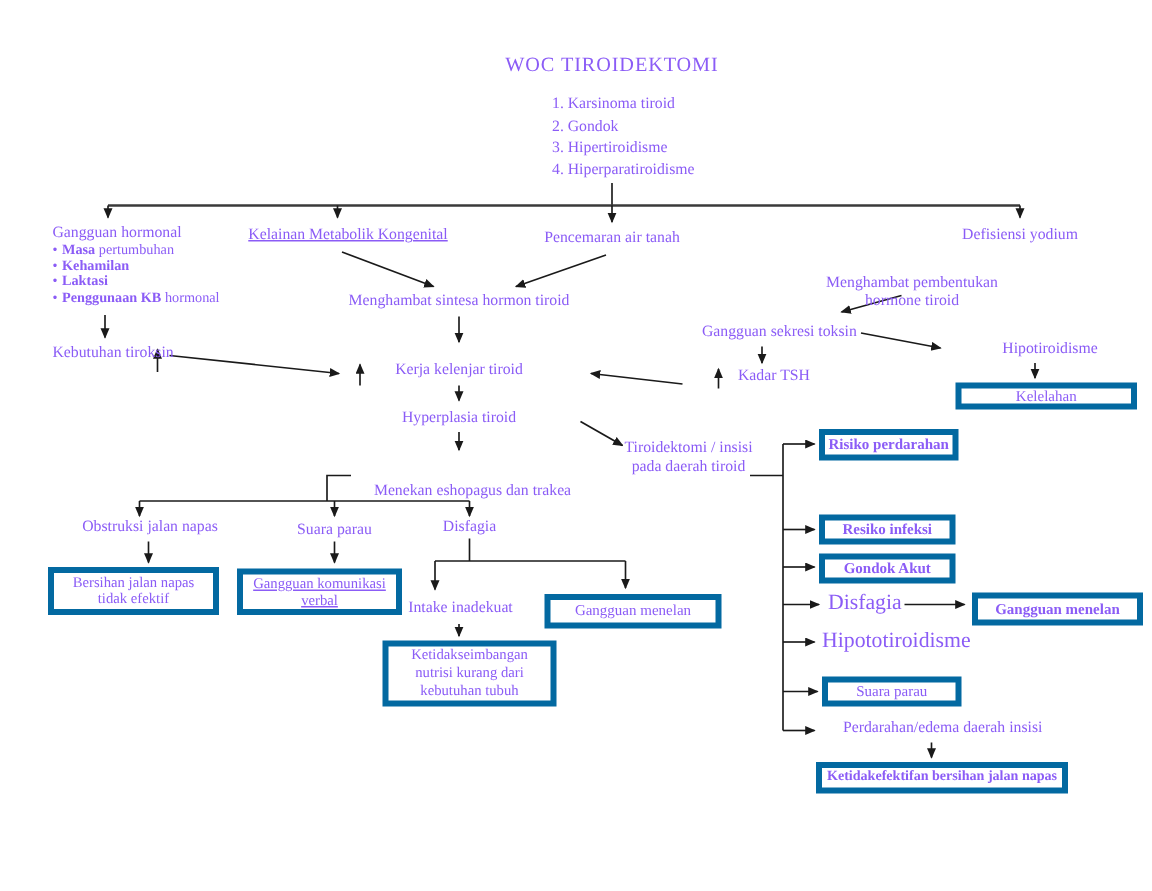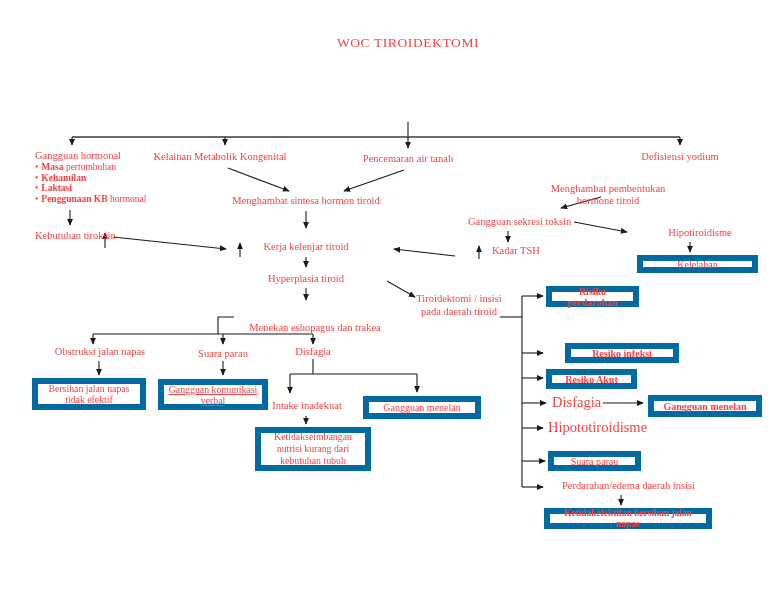--- a/index.html
+++ b/index.html
@@ -1,27 +1,27 @@
 <!DOCTYPE html>
 <html><head>
 <meta charset="utf-8">
 <style>
   html,body{margin:0;padding:0;background:#ffffff;}
   #canvas{
     position:relative;width:768px;height:594px;background:#ffffff;
-    font-family:"Liberation Serif","DejaVu Serif",serif;color:#ef4444;overflow:hidden;
+    font-family:"Liberation Serif","DejaVu Serif",serif;color:#8b5cf6;overflow:hidden;
   }
   .abs{position:absolute;}
   .txt{font-size:10.5px;line-height:12px;white-space:nowrap;}
   .ctr{text-align:center;}
   .wrap{white-space:normal;}
   .big{font-size:14.5px;line-height:15px;}
   .bold{font-weight:bold;}
   .box{
-    position:absolute;border:6px solid #0369a1;background:#fff;
+    position:absolute;border:4px solid #0369a1;background:#fff;
     display:flex;align-items:center;justify-content:center;text-align:center;
     font-size:10px;line-height:11px;padding:1px 2px;box-sizing:border-box;
   }
   .title{font-size:13.5px;letter-spacing:.6px;line-height:16px;}
   .list div{font-size:10.5px;line-height:14.5px;white-space:nowrap;}
   .bullets div{font-size:9.5px;line-height:10.5px;white-space:nowrap;}
   .bullets .dot{margin-right:3px;}
   svg.lines{position:absolute;left:0;top:0;pointer-events:none;}
   svg.lines line, svg.lines polyline{stroke:#1a1a1a;stroke-width:1.1;fill:none;}
   svg.lines .thick{stroke:#3a3a3a;stroke-width:1.7;}
@@ -90,30 +90,36 @@
       <line x1="522" y1="403" x2="546" y2="403" marker-end="url(#ah)"></line>
       <line x1="522" y1="428" x2="543" y2="428" marker-end="url(#ah)"></line>
       <line x1="522" y1="461" x2="545" y2="461" marker-end="url(#ah)"></line>
       <line x1="522" y1="487" x2="543" y2="487" marker-end="url(#ah)"></line>
       <line x1="603" y1="403" x2="643" y2="403" marker-end="url(#ah)"></line>
       <line x1="621" y1="495" x2="621" y2="505" marker-end="url(#ah)"></line>
     </g>
   </svg>
 
   <div class="abs ctr title" style="left:308px;top:35px;width:200px;">WOC TIROIDEKTOMI</div>
+  <div class="abs list" style="left:368px;top:63px;">
+    <div>1. Karsinoma tiroid</div>
+    <div>2. Gondok</div>
+    <div>3. Hipertiroidisme</div>
+    <div>4. Hiperparatiroidisme</div>
+  </div>
 
   <div class="abs txt" style="left:35px;top:150px;">Gangguan hormonal</div>
   <div class="abs bullets" style="left:35px;top:162px;">
     <div><span class="dot">•</span><span class="bold">Masa</span><span> pertumbuhan</span></div>
     <div><span class="dot">•</span><span class="bold">Kehamilan</span><span></span></div>
     <div><span class="dot">•</span><span class="bold">Laktasi</span><span></span></div>
     <div><span class="dot">•</span><span class="bold">Penggunaan KB</span><span> hormonal</span></div>
   </div>
 
-  <div class="abs txt ctr" style="left:152px;top:151px;width:136px;">Kelainan Metabolik Kongenital</div>
+  <div class="abs txt ctr" style="left:164px;top:151px;width:136px;text-decoration:underline;">Kelainan Metabolik Kongenital</div>
   <div class="abs txt ctr" style="left:360px;top:153px;width:96px;text-align:center;">Pencemaran air tanah</div>
   <div class="abs txt ctr" style="left:638px;top:151px;width:84px;">Defisiensi yodium</div>
 
   <div class="abs txt ctr" style="left:226px;top:195px;width:160px;">Menghambat sintesa hormon tiroid</div>
   <div class="abs txt ctr wrap" style="left:536px;top:183px;width:144px;">Menghambat pembentukan hormone tiroid</div>
 
   <div class="abs txt" style="left:35px;top:230px;">Kebutuhan tiroksin</div>
   <div class="abs txt ctr" style="left:468px;top:216px;width:96px;">Gangguan sekresi toksin</div>
   <div class="abs txt" style="left:492px;top:245px;">Kadar TSH</div>
   <div class="abs txt ctr" style="left:256px;top:241px;width:100px;">Kerja kelenjar tiroid</div>
@@ -130,22 +136,22 @@
   <div class="abs txt ctr" style="left:285px;top:346px;width:56px;">Disfagia</div>
 
   <div class="box wrap" style="left:32px;top:378px;width:114px;height:32px;font-size:9.8px;text-align:center;">Bersihan jalan napas tidak efektif</div>
   <div class="box wrap" style="left:158px;top:379px;width:110px;height:31px;font-size:9.8px;text-decoration:underline;">Gangguan komunikasi verbal</div>
 
   <div class="abs txt ctr" style="left:270px;top:400px;width:74px;">Intake inadekuat</div>
   <div class="box" style="left:363px;top:396px;width:118px;height:23px;">Gangguan menelan</div>
   <div class="box wrap" style="left:255px;top:427px;width:116px;height:44px;font-size:9.8px;line-height:12px;">Ketidakseimbangan nutrisi kurang dari kebutuhan tubuh</div>
 
   <div class="box bold" style="left:546px;top:286px;width:93px;height:21px;">Risiko perdarahan</div>
-  <div class="box bold" style="left:546px;top:343px;width:114px;height:20px;margin-left:19px;">Resiko infeksi</div>
-  <div class="box bold" style="left:546px;top:369px;width:91px;height:20px;">Resiko Akut</div>
+  <div class="box bold" style="left:546px;top:343px;width:91px;height:20px;">Resiko infeksi</div>
+  <div class="box bold" style="left:546px;top:369px;width:91px;height:20px;">Gondok Akut</div>
   <div class="abs big" style="left:552px;top:395px;">Disfagia</div>
   <div class="box bold" style="left:648px;top:395px;width:114px;height:22px;">Gangguan menelan</div>
   <div class="abs big" style="left:548px;top:420px;">Hipototiroidisme</div>
   <div class="box" style="left:548px;top:451px;width:93px;height:20px;">Suara parau</div>
   <div class="abs txt ctr" style="left:562px;top:480px;width:122px;">Perdarahan/edema daerah insisi</div>
   <div class="box bold" style="left:544px;top:508px;width:168px;height:21px;font-size:9.4px;">Ketidakefektifan bersihan jalan napas</div>
 
 </div>
 
 </body></html>

